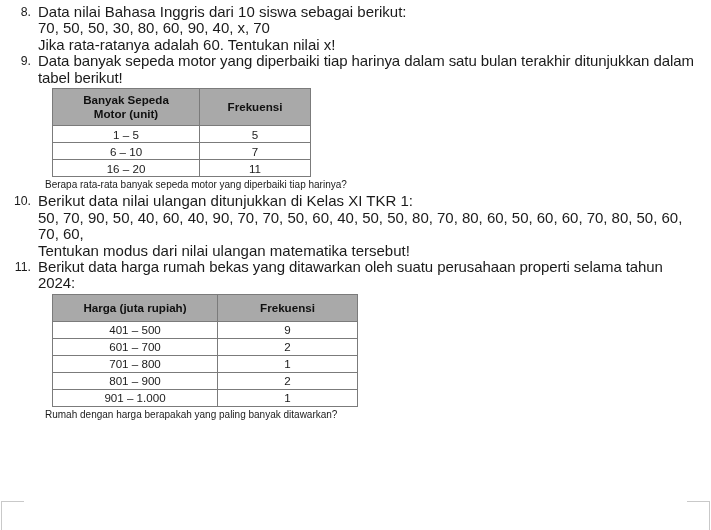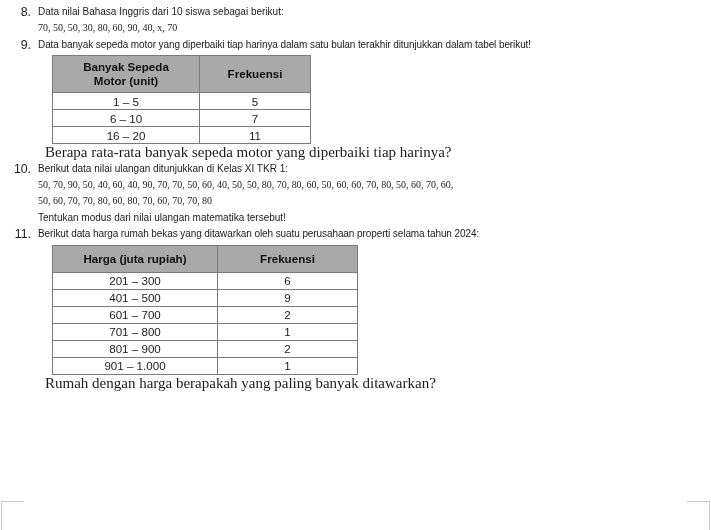--- a/index.html
+++ b/index.html
@@ -36,36 +36,34 @@
     text-align: right;
     padding-right: 7px;
     box-sizing: border-box;
     white-space: nowrap;
   }
   .qbody {
     flex: 1;
     min-width: 0;
   }
   .qline {
+    font-size: 15px;
+    line-height: 16.4px;
+    white-space: normal;
+  }
+  .qline.tight {
+    letter-spacing: -0.09px;
+  }
+  .qline.numbers {
+    letter-spacing: -0.02px;
+  }
+  .indented {
+    margin-left: 37px;
     font-size: 10px;
     line-height: 16.4px;
-    white-space: normal;
-  }
-  .qline.tight {
-    letter-spacing: -0.09px;
-  }
-  .qline.numbers {
-    letter-spacing: -0.02px;
-    font-family: Liberation Serif, serif;
-  }
-  .indented {
-    margin-left: 37px;
-    font-size: 15px;
-    line-height: 16.4px;
-    font-family: Liberation Serif, serif;
   }
 
   
   .tbl-wrap {
     margin: 2px 0 0 37px;
     padding-left: 7px;
   }
   table.freq {
     border-collapse: collapse;
     table-layout: fixed;
@@ -123,20 +121,21 @@
 </head>
 <body>
 
 <div class="page">
 
   <div class="qitem">
     <div class="qnum">8.</div>
     <div class="qbody">
       <div class="qline">Data nilai Bahasa Inggris dari 10 siswa sebagai berikut:</div>
       <div class="qline numbers">70, 50, 50, 30, 80, 60, 90, 40, x, 70</div>
+      <div class="qline">Jika rata-ratanya adalah 60. Tentukan nilai x!</div>
     </div>
   </div>
 
   <div class="qitem">
     <div class="qnum">9.</div>
     <div class="qbody">
       <div class="qline tight">Data banyak sepeda motor yang diperbaiki tiap harinya dalam satu bulan terakhir ditunjukkan dalam tabel berikut!</div>
     </div>
   </div>
 
@@ -172,21 +171,20 @@
     </table>
   </div>
 
   <div class="indented">Berapa rata-rata banyak sepeda motor yang diperbaiki tiap harinya?</div>
 
   <div class="qitem">
     <div class="qnum">10.</div>
     <div class="qbody">
       <div class="qline">Berikut data nilai ulangan ditunjukkan di Kelas XI TKR 1:</div>
       <div class="qline numbers">50, 70, 90, 50, 40, 60, 40, 90, 70, 70, 50, 60, 40, 50, 50, 80, 70, 80, 60, 50, 60, 60, 70, 80, 50, 60, 70, 60,</div>
-      <div class="qline numbers">50, 60, 70, 70, 80, 60, 80, 70, 60, 70, 70, 80</div>
       <div class="qline">Tentukan modus dari nilai ulangan matematika tersebut!</div>
     </div>
   </div>
 
   <div class="qitem">
     <div class="qnum">11.</div>
     <div class="qbody">
       <div class="qline tight">Berikut data harga rumah bekas yang ditawarkan oleh suatu perusahaan properti selama tahun 2024:</div>
     </div>
   </div>
@@ -198,24 +196,20 @@
           <col class="c2">
         </colgroup>
       <thead>
         <tr>
           <th>Harga (juta rupiah)</th>
           <th>Frekuensi</th>
         </tr>
       </thead>
       <tbody>
         <tr>
-          <td>201 – 300</td>
-          <td>6</td>
-        </tr>
-        <tr>
           <td>401 – 500</td>
           <td>9</td>
         </tr>
         <tr>
           <td>601 – 700</td>
           <td>2</td>
         </tr>
         <tr>
           <td>701 – 800</td>
           <td>1</td>

